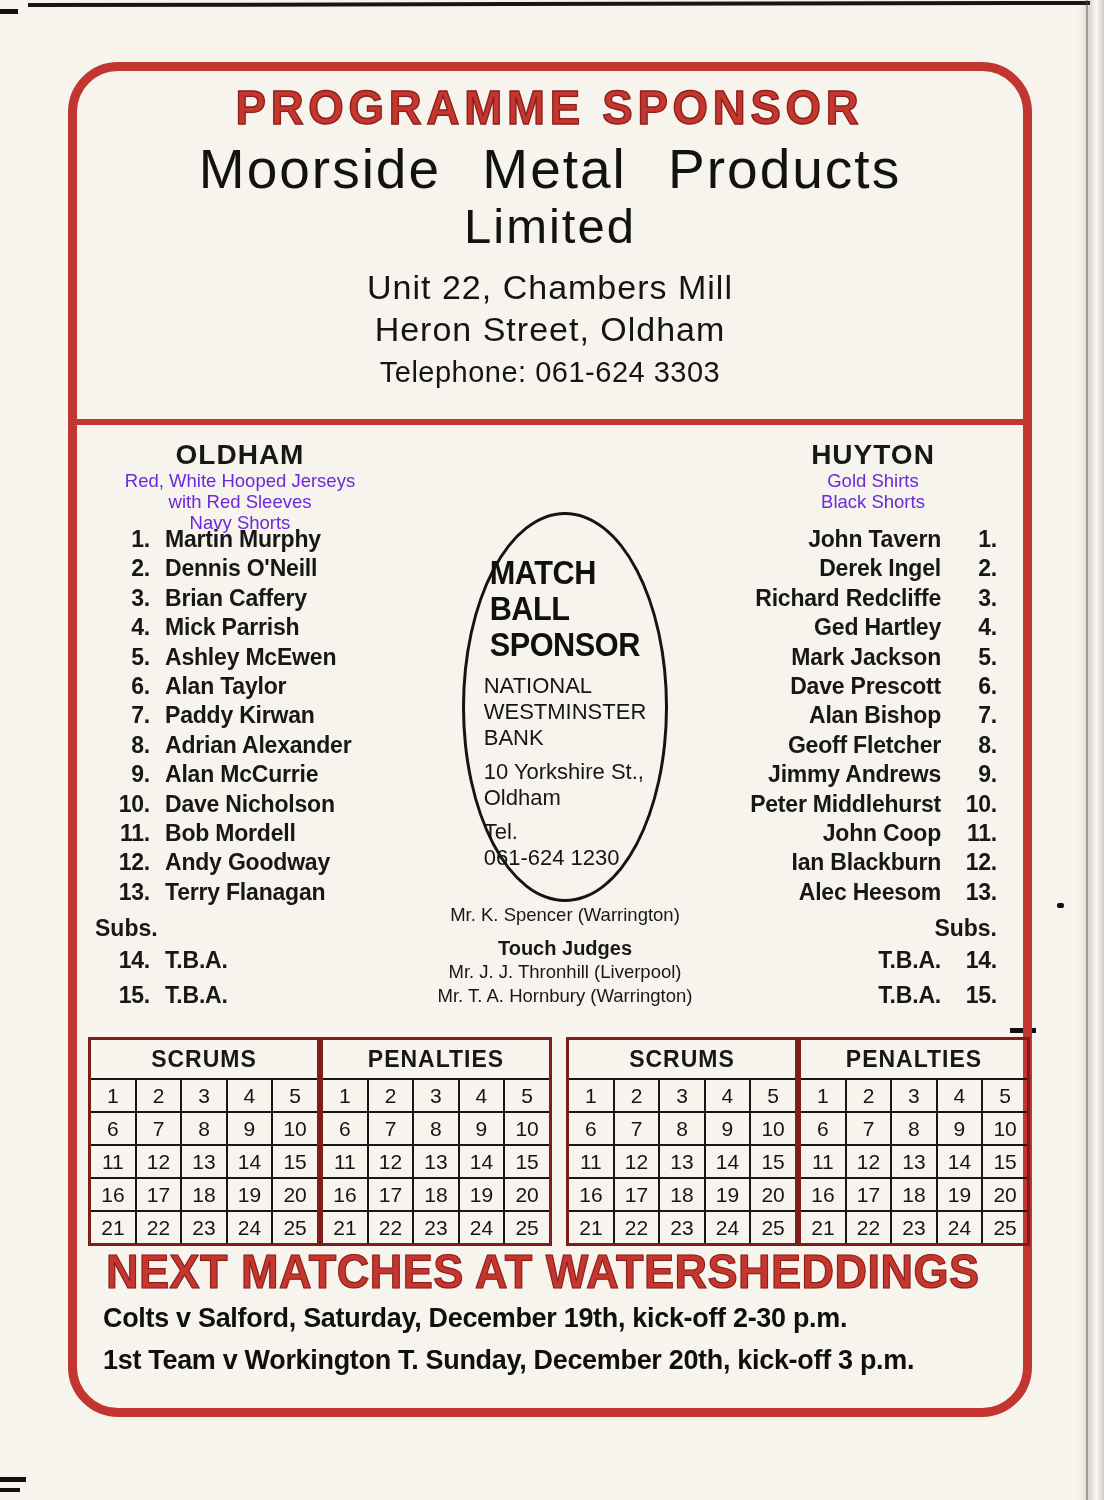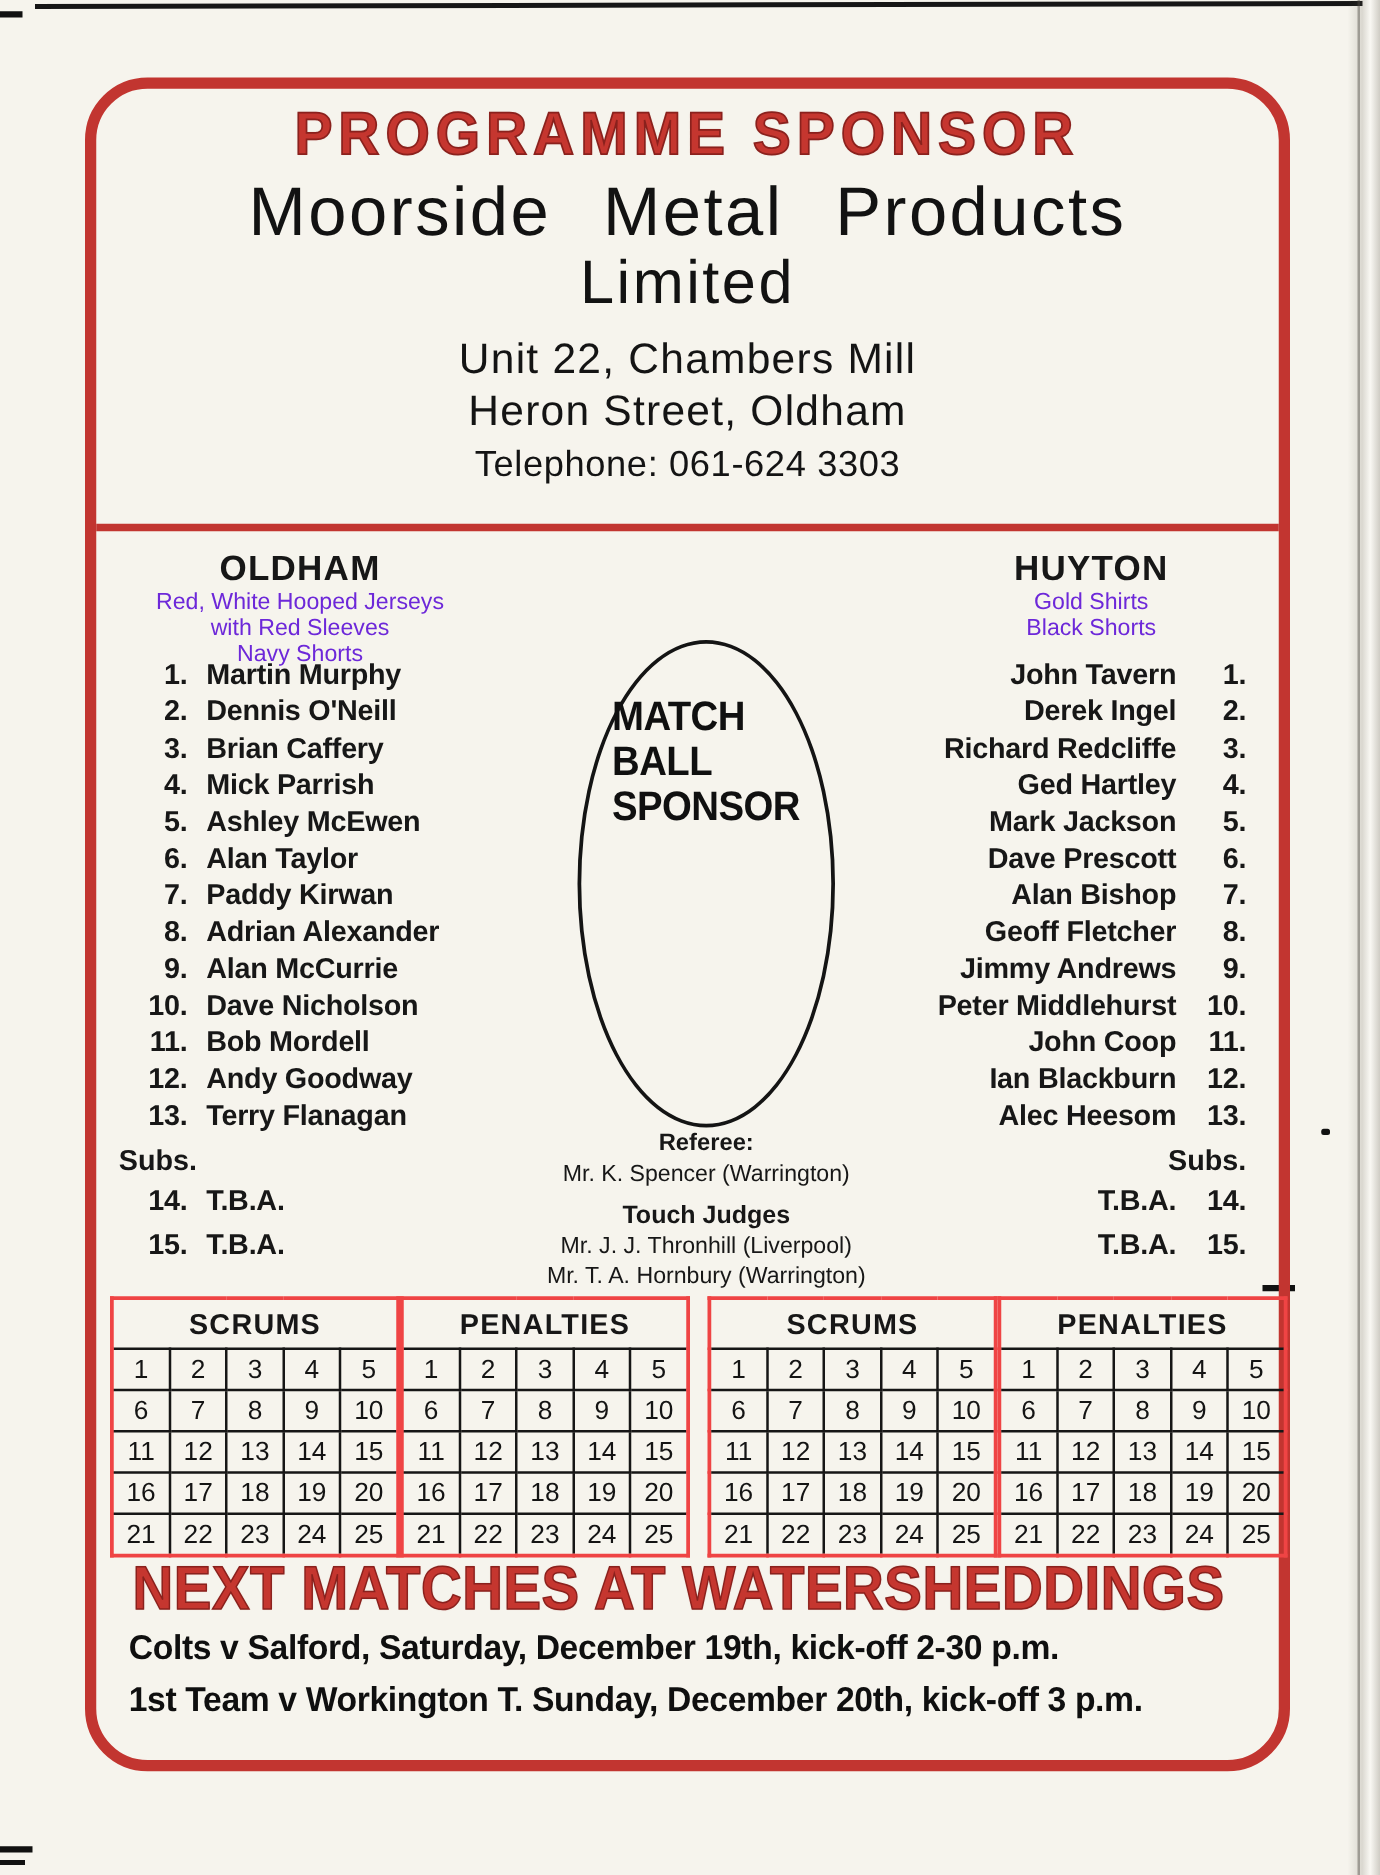--- a/index.html
+++ b/index.html
@@ -76,21 +76,21 @@
   
   .officials{position:absolute;left:380px;top:903px;width:370px;text-align:center;}
   .ref-label{font-size:19px;font-weight:bold;line-height:24px;}
   .ref-name{font-size:18.5px;line-height:24px;}
   .tj-label{font-size:20px;font-weight:bold;line-height:24px;margin-top:9px;}
   .judge{font-size:18.5px;line-height:24px;}
 
   
   .grids{position:absolute;left:88px;top:1037px;width:942px;display:flex;gap:14px;}
   .grid-block{flex:1;display:flex;}
-  .grid-block table{flex:1;border-collapse:collapse;border:3px solid #ef4444;table-layout:fixed;padding-left:45px;}
+  .grid-block table{flex:1;border-collapse:collapse;border:3px solid #7f1d1d;table-layout:fixed;padding-left:45px;}
   .grid-block th{border:2px solid #161616;height:36px;font-size:23px;letter-spacing:1px;font-weight:bold;}
   .grid-block td{border:2px solid #161616;height:29px;font-size:21px;text-align:center;color:#141414;}
 
   
   .next-heading{
     position:absolute;left:68px;top:1247px;width:837px;text-align:center;
     font-size:49px;font-weight:bold;letter-spacing:0.5px;line-height:1;
     color:#c5362f;-webkit-text-stroke:1.2px var(--red-dark);text-shadow:0 0 1px var(--red-dark);
   }
   .next-heading .cond{transform:scaleX(0.92);}
@@ -276,24 +276,32 @@
         </div>
       </div>
   </div>
 
   <div class="oval">
     <div class="oval-title" id="oval-title">
         <div>MATCH</div>
         <div>BALL</div>
         <div>SPONSOR</div>
       </div>
+    <div class="oval-body" id="oval-body">
+        <div>NATIONAL</div>
+        <div>WESTMINSTER</div>
+        <div>BANK</div>
+        <div class="mt">10 Yorkshire St.,</div>
+        <div>Oldham</div>
+        <div class="mt">Tel.</div>
+        <div>061-624 1230</div>
+      </div>
   </div>
 
   <div class="officials">
-    <div class="ref-label">Referee:</div>
     <div class="ref-name">Mr. K. Spencer (Warrington)</div>
     <div class="tj-label">Touch Judges</div>
     <div id="judges">
         <div class="judge">Mr. J. J. Thronhill (Liverpool)</div>
         <div class="judge">Mr. T. A. Hornbury (Warrington)</div>
       </div>
   </div>
 
   <div class="grids" id="grids">
       <div class="grid-block">

